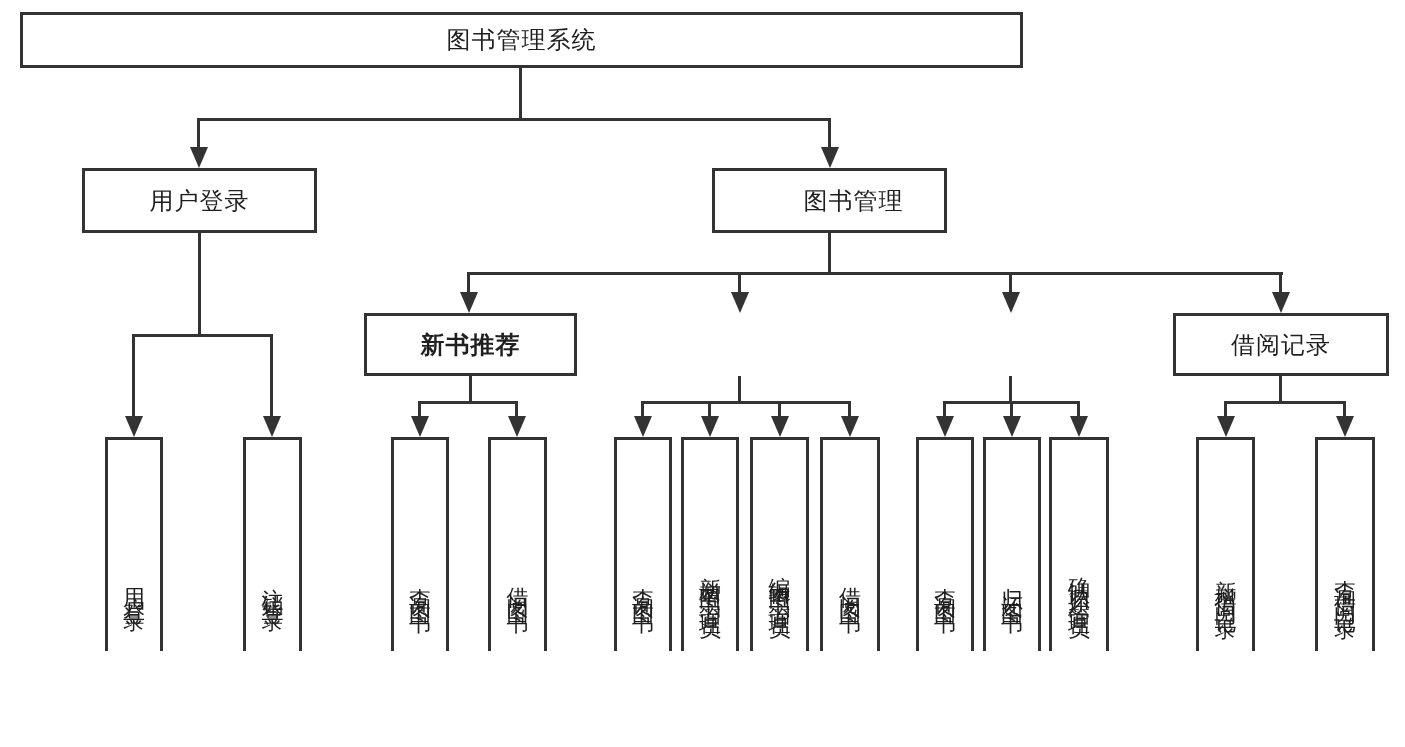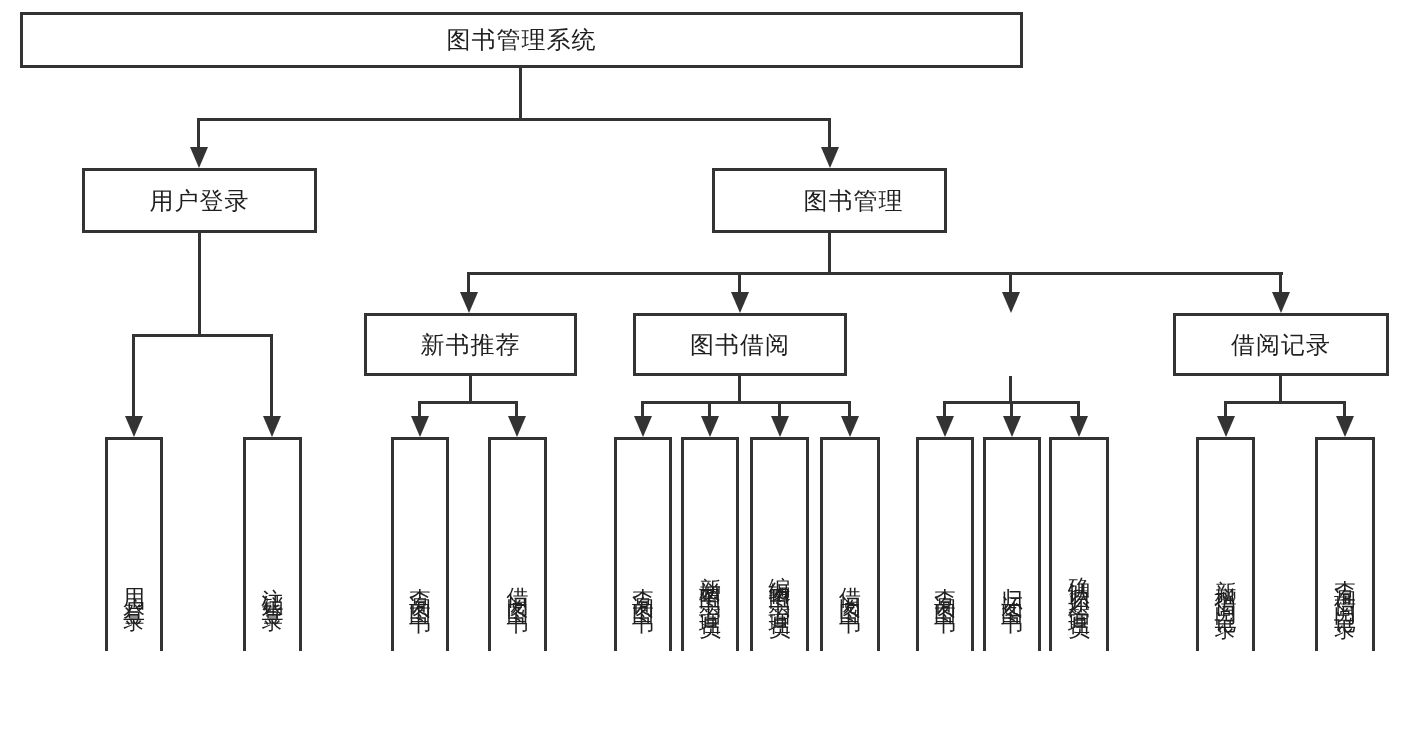--- a/index.html
+++ b/index.html
@@ -97,25 +97,22 @@
   <div class="line" style="left:467px; top:272px; width:816px; height:3px;"></div>
   <div class="line" style="left:467px; top:272px; width:3px; height:22px;"></div>
   <div class="arrowhead" style="left:460px; top:292px;"></div>
   <div class="line" style="left:738px; top:272px; width:3px; height:22px;"></div>
   <div class="arrowhead" style="left:731px; top:292px;"></div>
   <div class="line" style="left:1009px; top:272px; width:3px; height:22px;"></div>
   <div class="arrowhead" style="left:1002px; top:292px;"></div>
   <div class="line" style="left:1279px; top:272px; width:3px; height:22px;"></div>
   <div class="arrowhead" style="left:1272px; top:292px;"></div>
 
-  <div class="box" style="left:364px; top:313px; width:213px; height:63px;">
+  <div class="box" style="left:364px; top:313px; width:213px; height:63px;font-weight:bold;">
     <span>新书推荐</span>
-  </div>
-  <div class="box" style="left:633px; top:313px; width:214px; height:63px;">
-    <span>图书借阅</span>
   </div>
   <div class="box" style="left:1173px; top:313px; width:216px; height:63px;">
     <span>借阅记录</span>
   </div>
 
   <div class="line" style="left:469px; top:376px; width:3px; height:28px;"></div>
   <div class="line" style="left:418px; top:401px; width:100px; height:3px;"></div>
   <div class="line" style="left:418px; top:401px; width:3px; height:18px;"></div>
   <div class="arrowhead" style="left:411px; top:416px;"></div>
   <div class="line" style="left:515px; top:401px; width:3px; height:18px;"></div>

